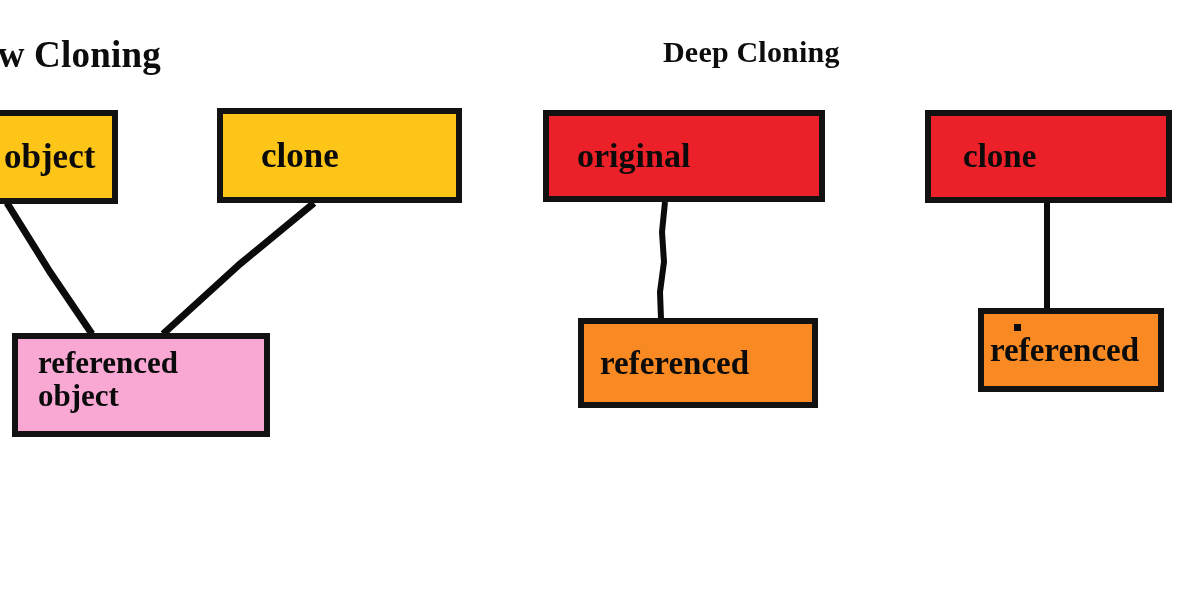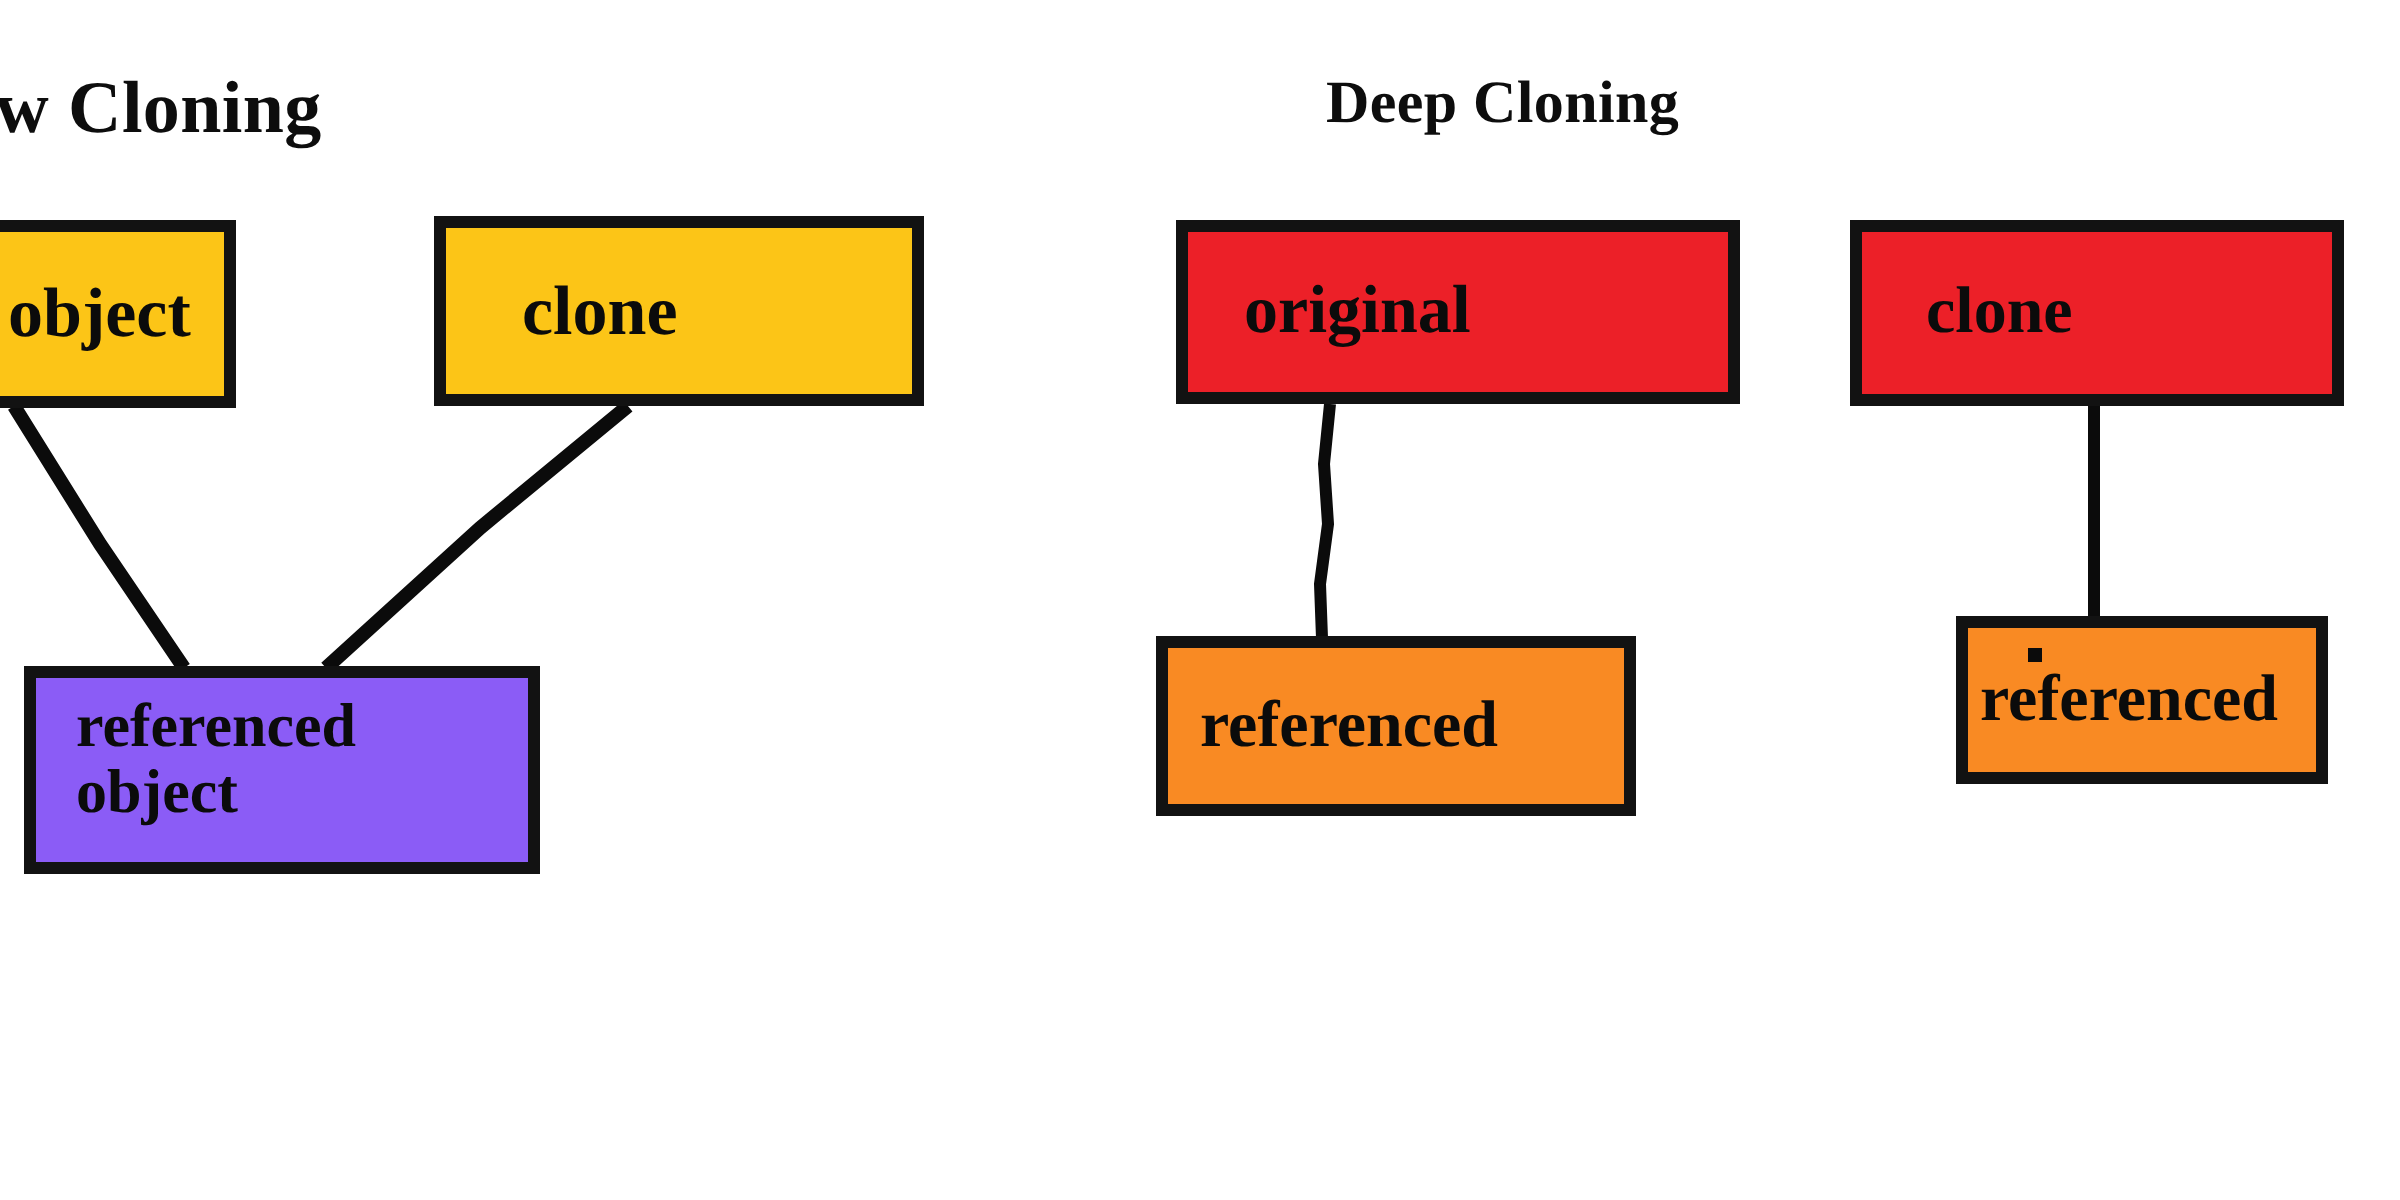--- a/index.html
+++ b/index.html
@@ -70,38 +70,37 @@
   }
   #node-clone-shallow .node-label {
     font-size: 35px;
     padding-left: 38px;
   }
   #node-referenced-object {
     left: 12px;
     top: 333px;
     width: 258px;
     height: 104px;
-    background: #8b5cf6;
+    background: #f9a8d4;
     align-items: flex-start;
   }
   #node-referenced-object .node-label {
     font-size: 31px;
     padding-left: 20px;
     padding-top: 8px;
     white-space: normal;
     width: 220px;
   }
   
   #node-original {
     left: 543px;
     top: 110px;
     width: 282px;
     height: 92px;
     background: #EC2028;
-    margin-left: 45px;
   }
   #node-original .node-label {
     font-size: 34px;
     padding-left: 28px;
   }
   #node-clone-deep {
     left: 925px;
     top: 110px;
     width: 247px;
     height: 93px;

